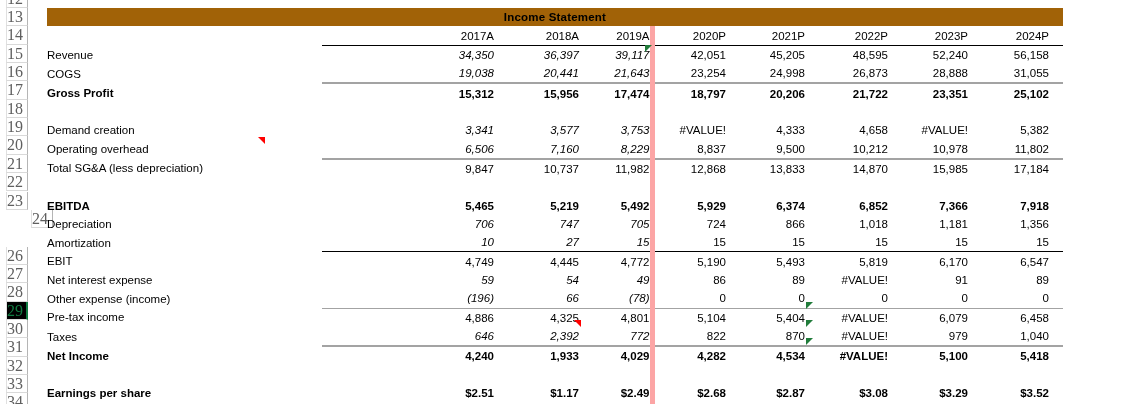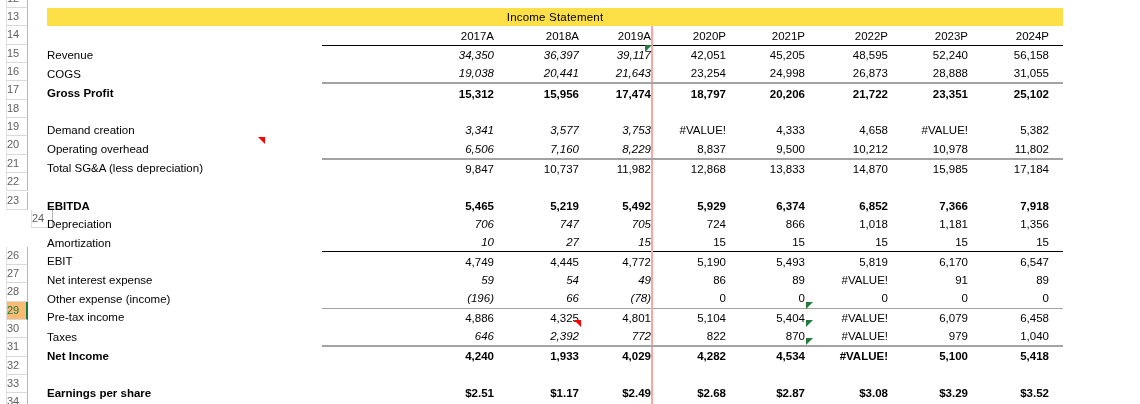--- a/index.html
+++ b/index.html
@@ -5,43 +5,44 @@
   html,body{margin:0;padding:0;background:#fff;}
   #sheet{
     position:relative;width:1140px;height:404px;background:#ffffff;
     overflow:hidden;font-family:"Liberation Sans",sans-serif;
   }
   
   #rowhdr{position:absolute;left:6px;top:0;width:23px;height:404px;}
   .rn{
     position:absolute;left:0;width:22px;height:18.35px;box-sizing:border-box;
     border-right:1px solid #b5b5b5;border-bottom:1px solid #d9d9d9;border-left:1px solid #e0e0e0;
-    color:#5f5f5f;font-size:11px;text-align:right;padding-right:16px;line-height:17px;
+    color:#5f5f5f;font-size:16px;text-align:right;padding-right:16px;line-height:17px;
     background:#ffffff;
-  }
-  .rn.sel{background:#fdba74;color:#107c41;border-right:2px solid #107c41;}
+    font-family:Liberation Serif, serif;
+  }
+  .rn.sel{background:#000000;color:#107c41;border-right:2px solid #107c41;}
   
   table.grid{
     position:absolute;left:47px;top:8px;width:1016px;
     border-collapse:collapse;table-layout:fixed;
   }
   table.grid td{
     padding:0;height:18.35px;font-size:11.5px;color:#000;
     white-space:nowrap;overflow:visible;vertical-align:middle;
   }
   td.title{
-    background:#fde047;color:#ffffff;font-weight:normal;font-size:12px;
+    background:#a16207;color:#ffffff;font-weight:bold;font-size:12px;
     text-align:center;letter-spacing:.2px;
   }
   td.lbl{padding-left:2px;text-align:left;}
   td.val{text-align:right;padding-right:4px;}
   td.hdrv{text-align:right;padding-right:4px;}
   .b{font-weight:bold;}
   .blue{color:#0000ee;font-style:italic;}
-  .divider{border-left:2px solid #fca5a5;margin-top:16px;}
+  .divider{border-left:5px solid #fca5a5;margin-top:16px;}
   .bb-black{border-bottom:1px solid #000;}
   .bb-gray2{border-bottom:2px solid #a3a3a3;}
   .bb-gray1{border-bottom:1px solid #a3a3a3;}
   
   .tri-red{
     position:absolute;width:0;height:0;
     border-top:7px solid #ff0000;border-left:7px solid transparent;
   }
   .tri-green{
     position:absolute;width:0;height:0;

